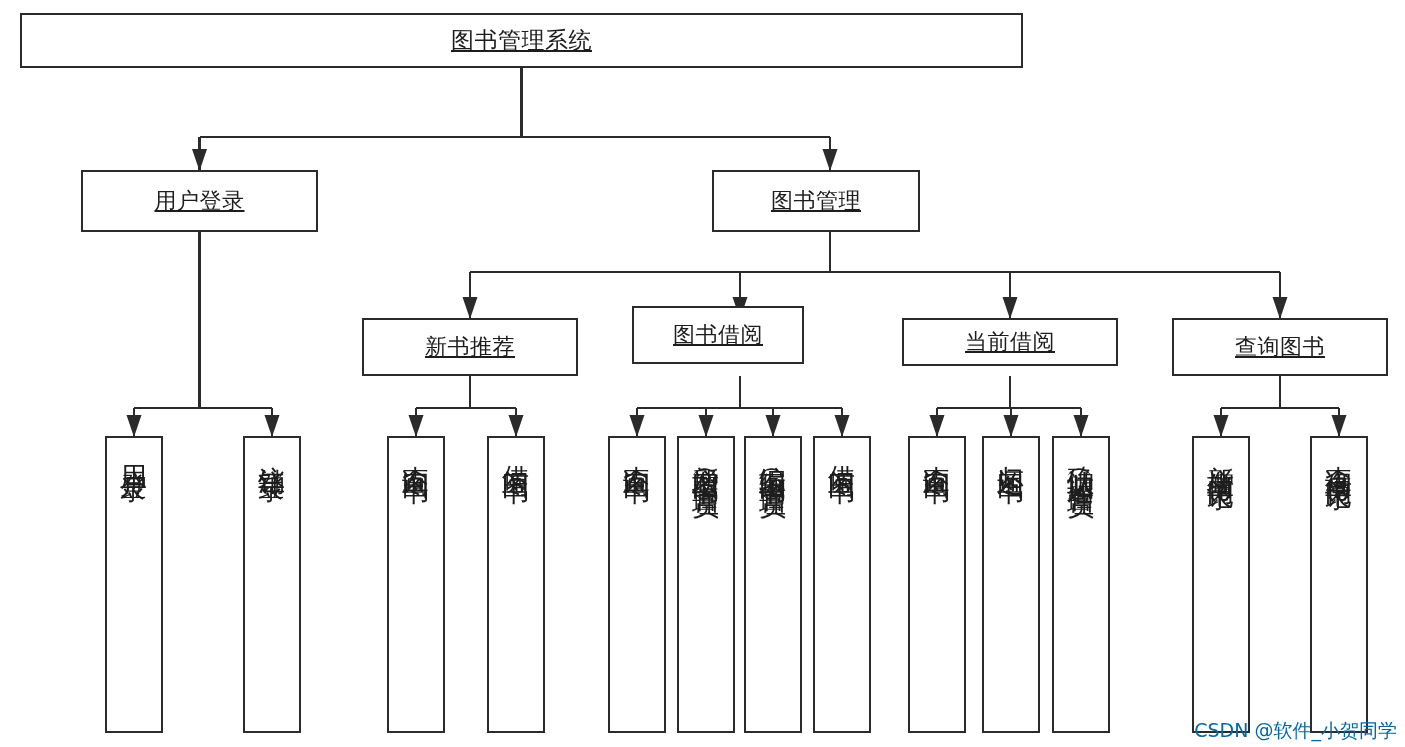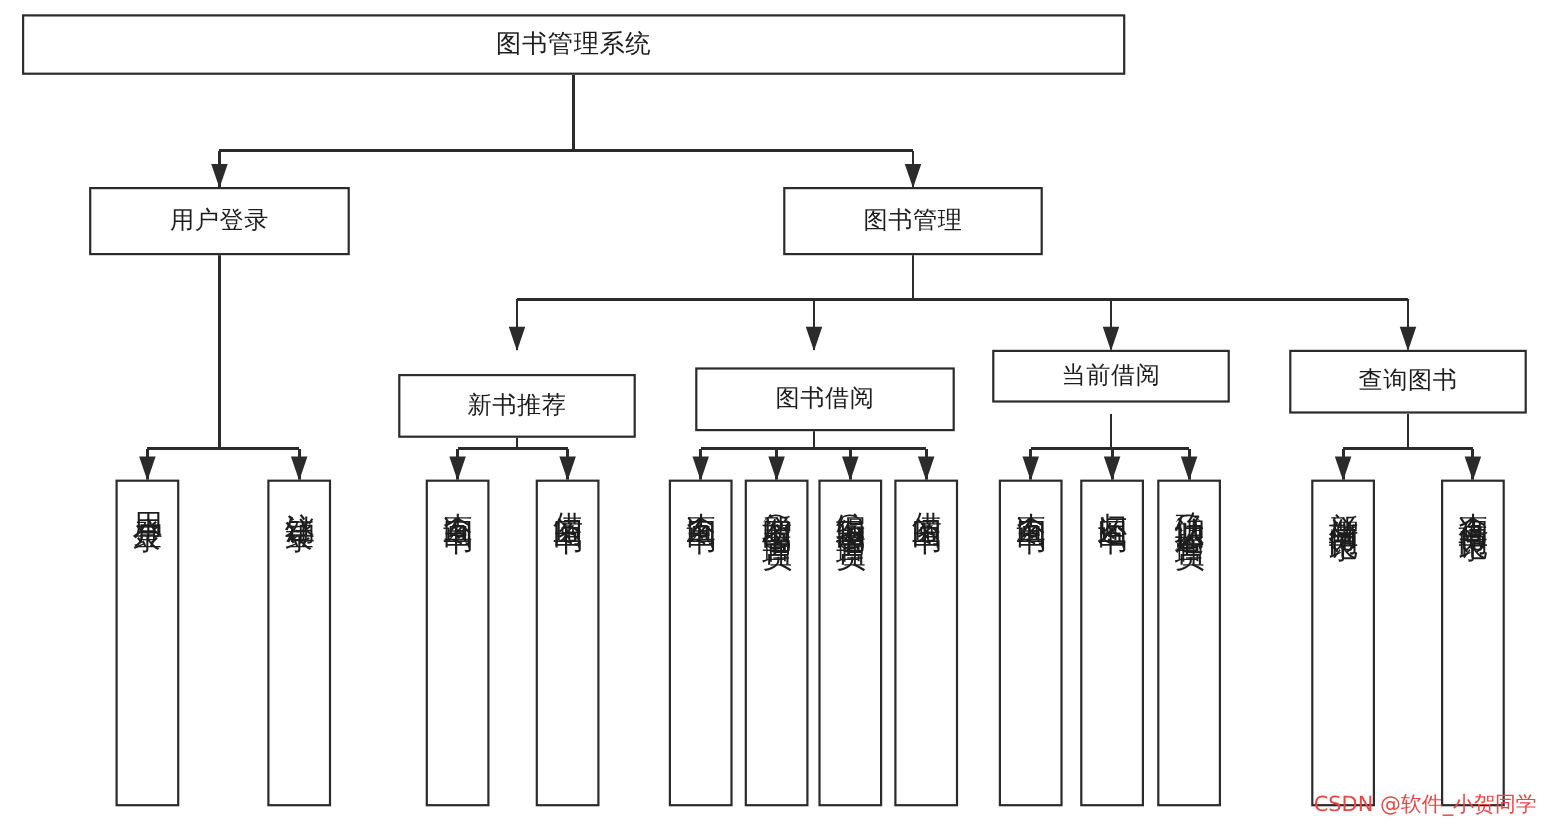--- a/index.html
+++ b/index.html
@@ -37,20 +37,21 @@
   }
   .node .lbl {
     display: block;
     text-align: center;
     line-height: 1.18;
     white-space: nowrap;
   }
   .node.horiz .lbl {
     font-size: 22px;
     letter-spacing: 0.5px;
+    text-decoration: underline;
   }
   .node.root .lbl {
     font-size: 23px;
   }
   .node.vert {
     align-items: flex-start;
     justify-content: center;
     padding-top: 6px;
   }
   .node.vert .lbl {
@@ -59,21 +60,21 @@
     font-size: 27px;
     line-height: 1.0;
     letter-spacing: 4px;
     white-space: normal;
   }
   #watermark {
     position: absolute;
     right: 8px;
     bottom: 3px;
     font-size: 19px;
-    color: #ef4444;
+    color: #0369a1;
     z-index: 5;
     white-space: nowrap;
     pointer-events: none;
   }
 </style>
 </head>
 <body>
 
 <div id="canvas">
   <svg id="edges" viewBox="0 0 1405 747" xmlns="http://www.w3.org/2000/svg">
@@ -130,27 +131,27 @@
       <line x1="1339" y1="408" x2="1339" y2="436" stroke="#2b2b2b" stroke-width="2.6" shape-rendering="crispEdges"></line>
       <path d="M1331.5,415 L1346.5,415 L1339,437 Z" fill="#2b2b2b"></path>
     </svg>
   <div id="nodes">
       <div class="node horiz root" style="left: 20px; top: 13px; width: 1003px; height: 55px;">
         <span class="lbl">图书管理系统</span>
       </div>
       <div class="node horiz" style="left: 81px; top: 170px; width: 237px; height: 62px;">
         <span class="lbl">用户登录</span>
       </div>
-      <div class="node horiz" style="left: 712px; top: 170px; width: 236px; height: 62px;">
+      <div class="node horiz" style="left: 712px; top: 170px; width: 208px; height: 62px;">
         <span class="lbl">图书管理</span>
       </div>
-      <div class="node horiz" style="left: 362px; top: 318px; width: 216px; height: 58px; margin-top: 22px;">
+      <div class="node horiz" style="left: 362px; top: 318px; width: 216px; height: 58px;">
         <span class="lbl">新书推荐</span>
       </div>
-      <div class="node horiz" style="left: 632px; top: 334px; width: 236px; height: 58px;">
+      <div class="node horiz" style="left: 632px; top: 306px; width: 172px; height: 58px;">
         <span class="lbl">图书借阅</span>
       </div>
       <div class="node horiz" style="left: 902px; top: 318px; width: 216px; height: 48px;">
         <span class="lbl">当前借阅</span>
       </div>
       <div class="node horiz" style="left: 1172px; top: 318px; width: 216px; height: 58px;">
         <span class="lbl">查询图书</span>
       </div>
       <div class="node vert" style="left: 105px; top: 436px; width: 58px; height: 297px;">
         <span class="lbl">用户登录</span>

